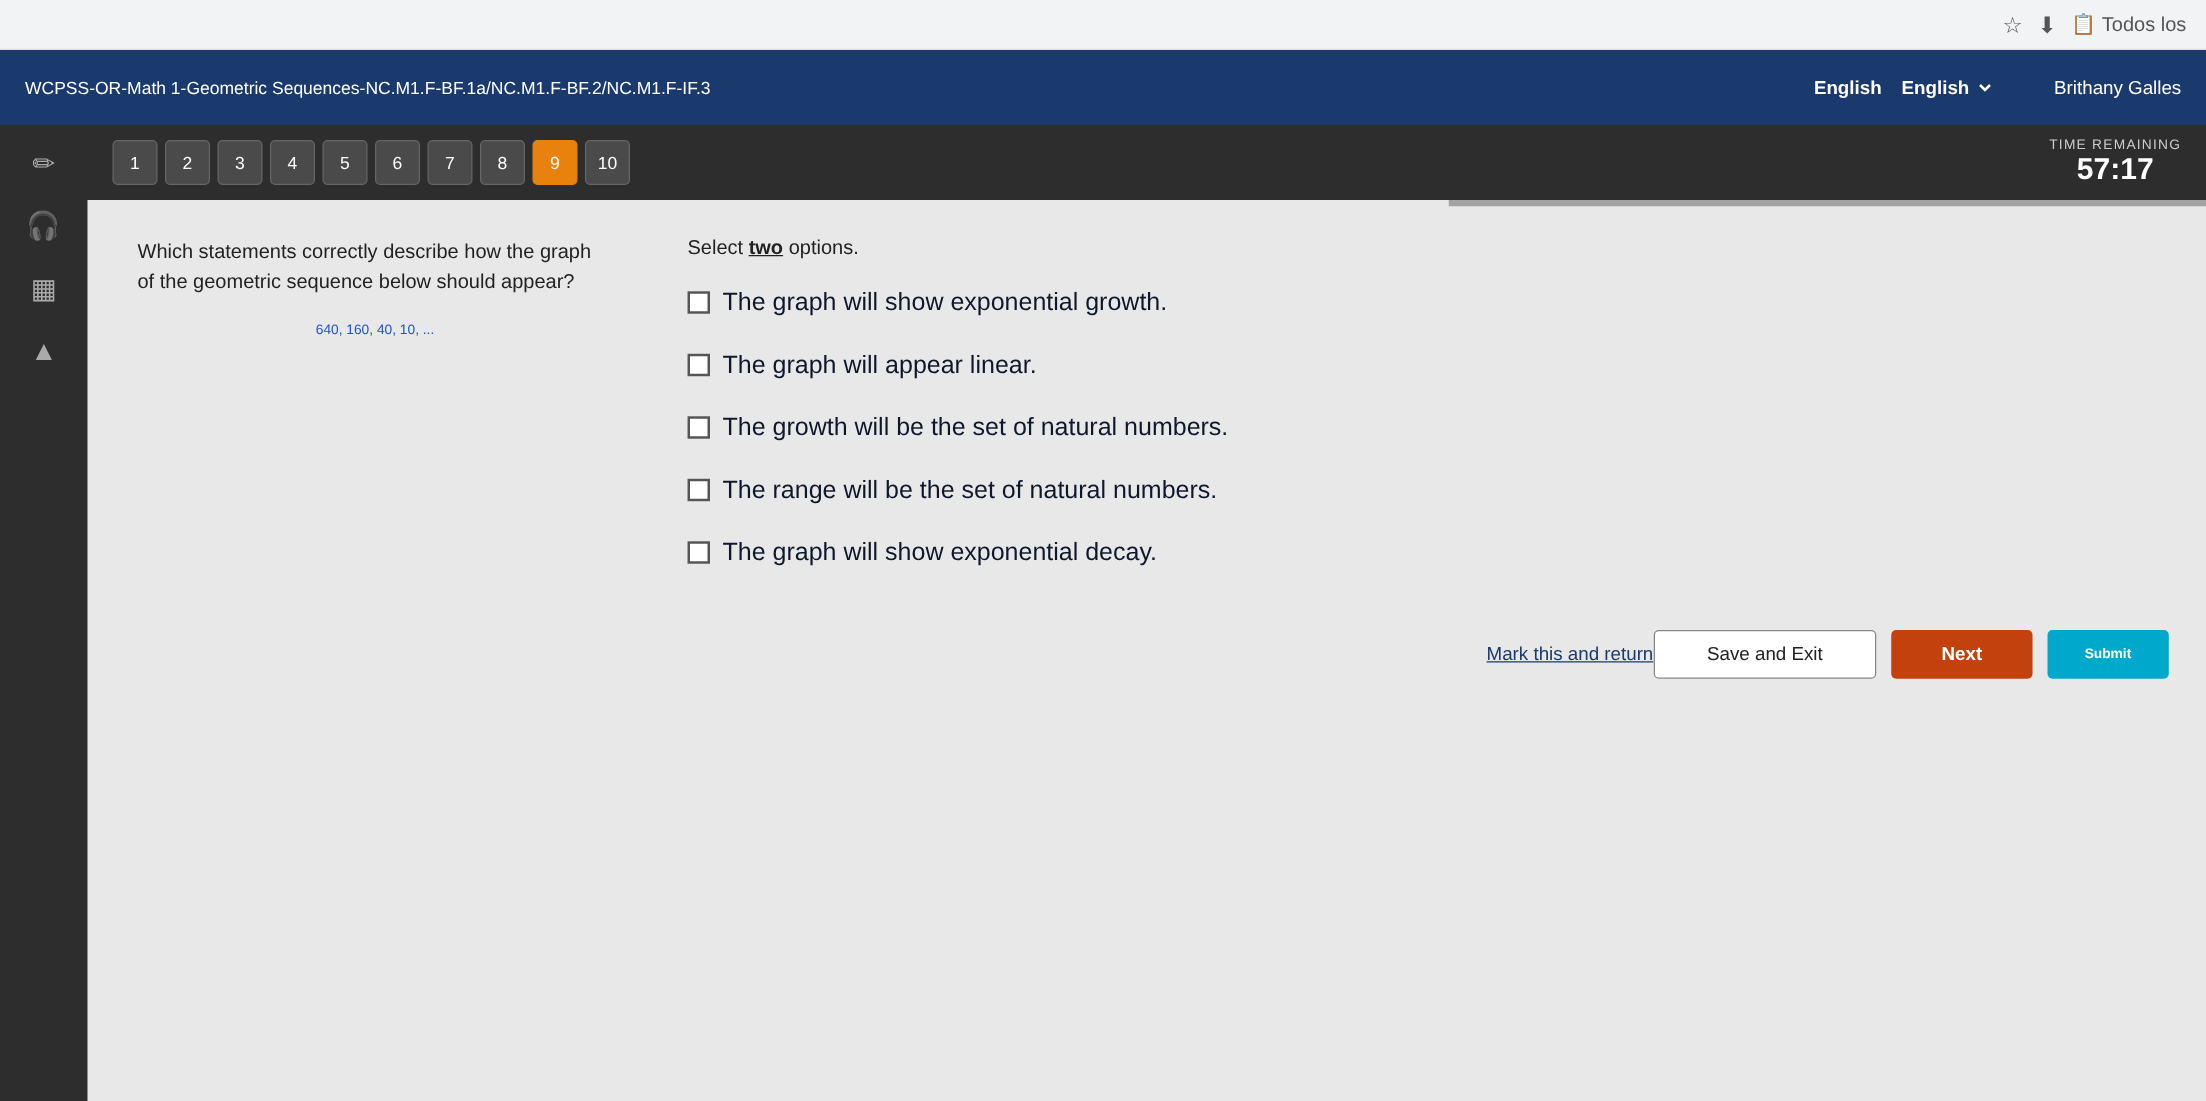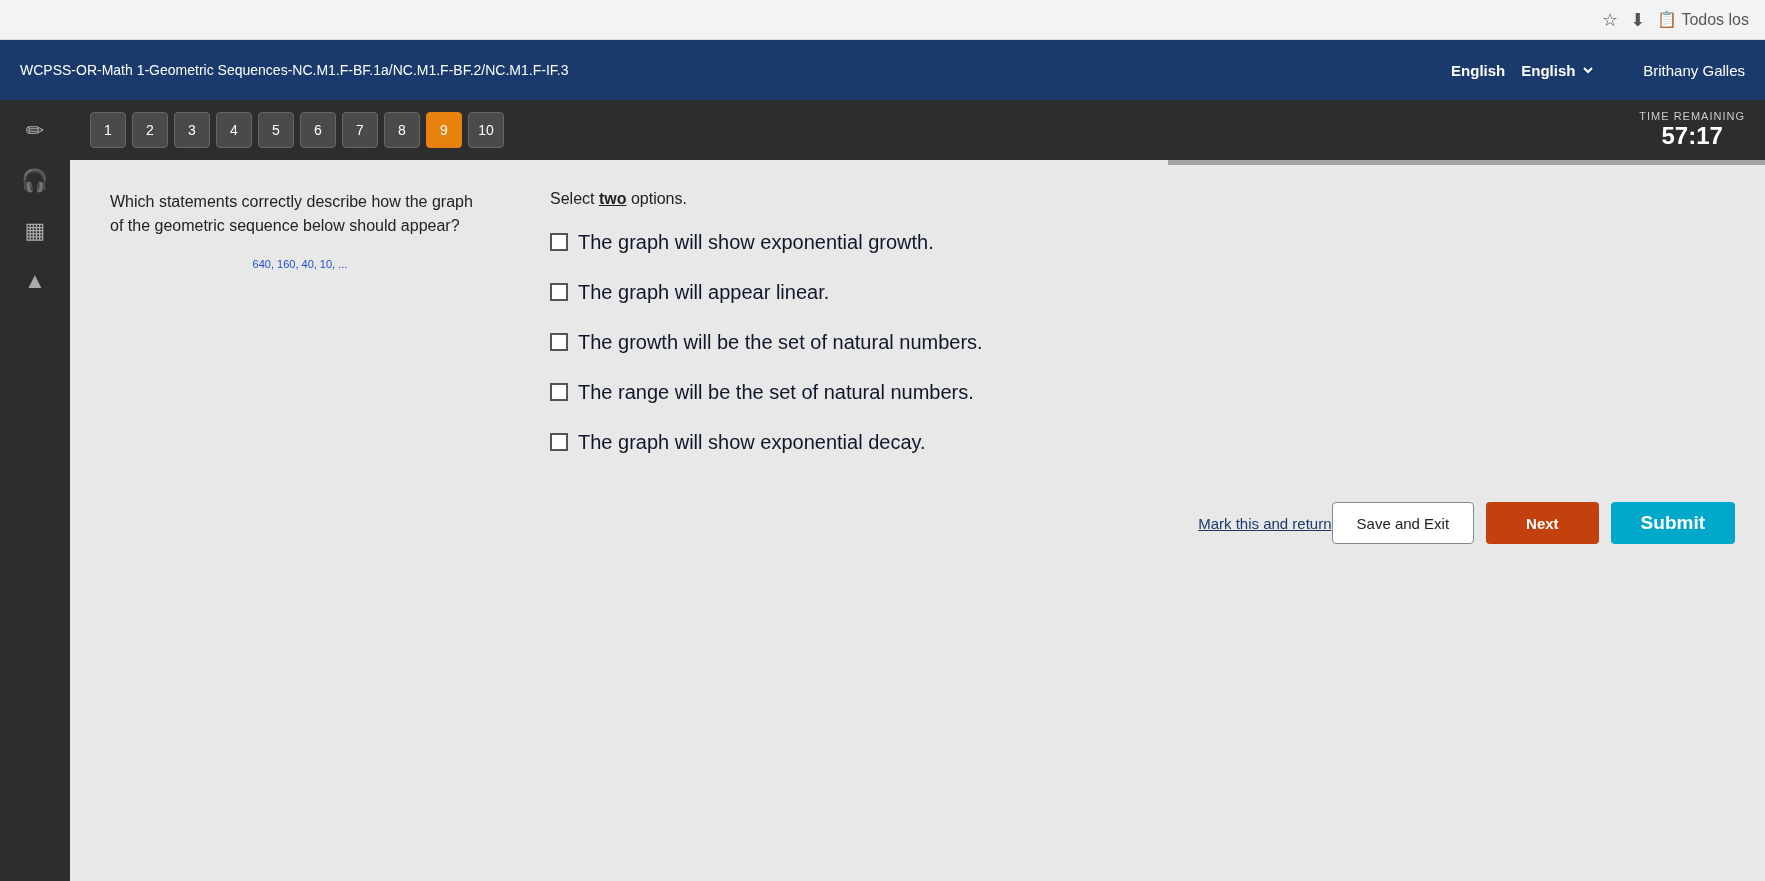--- a/index.html
+++ b/index.html
@@ -218,41 +218,41 @@
       font-size: 15px;
       cursor: pointer;
     }
     .bottom-buttons {
       display: flex;
       gap: 12px;
     }
     .btn-save-exit {
       background: white;
       border: 1px solid #888;
-      padding: 10px 24px;
+      padding: 10px 42px;
       font-size: 15px;
       cursor: pointer;
       border-radius: 4px;
       color: #222;
     }
     .btn-next {
       background: #c2410c;
       border: none;
       padding: 10px 40px;
       font-size: 15px;
       cursor: pointer;
       border-radius: 4px;
       color: white;
       font-weight: bold;
     }
     .btn-submit {
       background: #00a8cc;
       border: none;
       padding: 10px 30px;
-      font-size: 19px;
+      font-size: 11px;
       cursor: pointer;
       border-radius: 4px;
       color: white;
       font-weight: bold;
     }
   </style>
 </head>
 <body>
 
 <div class="browser-bar">

